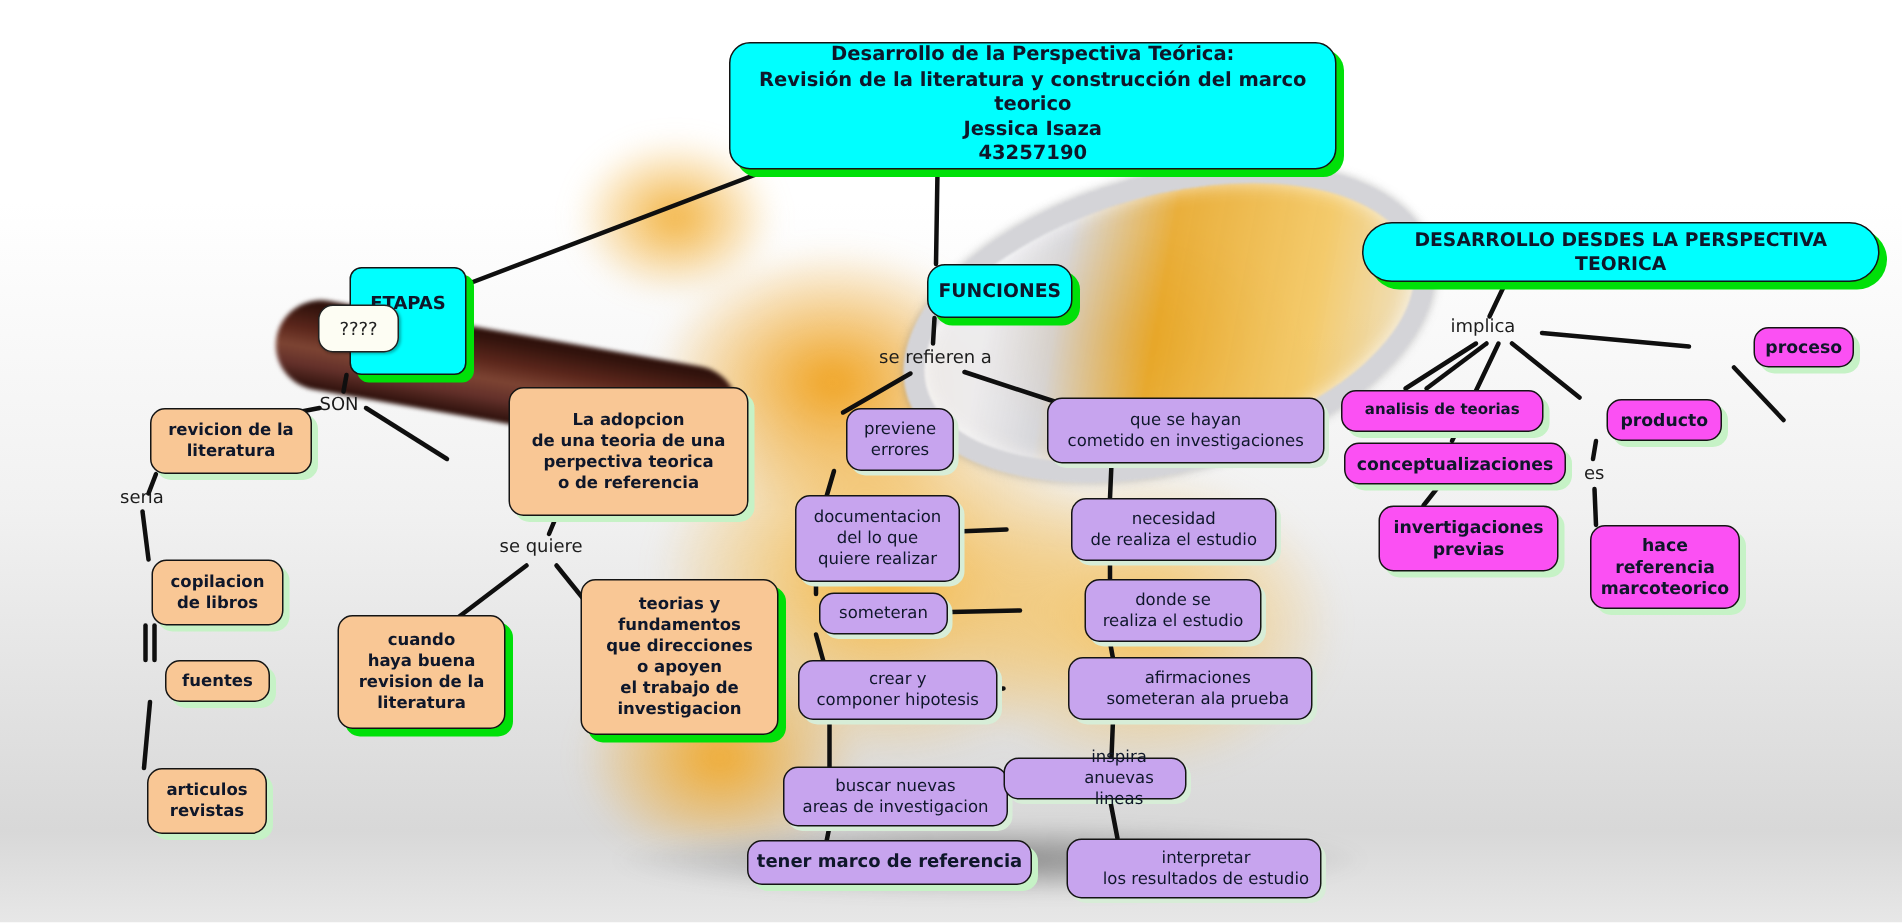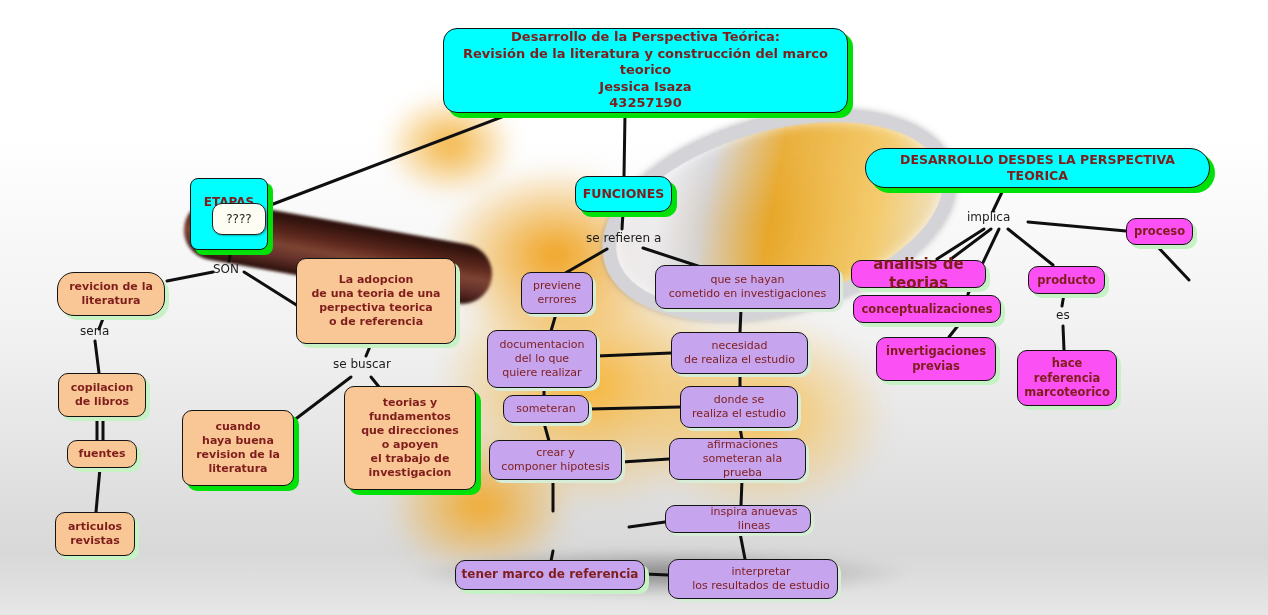--- a/index.html
+++ b/index.html
@@ -27,21 +27,21 @@
     box-shadow:0 0 6px rgba(120,120,120,0.5),inset 0 0 12px rgba(255,255,255,0.7);}
   .ground-shadow{position:absolute;left:380px;top:546px;width:560px;height:54px;border-radius:50%;
     filter:blur(5px);
     background:radial-gradient(closest-side,rgba(70,70,70,0.55),rgba(70,70,70,0) 90%);}
   
   .wires{position:absolute;left:0;top:0;z-index:2;}
   .wires line{stroke:#0f0f0f;stroke-width:3;stroke-linecap:round;}
   
   .node{position:absolute;display:flex;align-items:center;justify-content:center;text-align:center;
     white-space:pre-line;box-sizing:border-box;border:1.6px solid #141414;border-radius:10px;
-    font-size:11px;color:#7f1d1d;padding:2px 4px;line-height:1.28;z-index:3;}
+    font-size:11px;color:#0f172a;padding:2px 4px;line-height:1.28;z-index:3;margin-left:43px;}
   .bold{font-weight:bold;}
   .cyan{background:#00ffff;}
   .orange{background:#f9c795;}
   .purple{background:#c7a4ee;}
   .magenta{background:#fb50f3;}
   .shadow-bright{box-shadow:5px 5px 0 #00e009;}
   .shadow-pale{box-shadow:4px 4px 0 #c6f2c6;}
   .shadow-soft{box-shadow:3px 3px 0 #d7edd7;}
   .clabel{position:absolute;z-index:3;font-size:12px;color:#1c1c1c;}
   .annotation{position:absolute;z-index:4;display:flex;align-items:center;justify-content:center;
@@ -107,21 +107,21 @@
   <div class="node cyan bold shadow-bright" style="left:443px;top:28px;width:405px;height:85px;font-size:13px;border-radius:14px;">Desarrollo de la Perspectiva Teórica:
 Revisión de la literatura y construcción del marco teorico
 Jessica Isaza
 43257190</div>
   <div class="node cyan bold shadow-bright" style="left:190px;top:178px;width:78px;height:72px;align-items:flex-start;padding-top:16px;font-size:12px;border-radius:8px;">ETAPAS</div>
   <div class="node cyan bold shadow-bright" style="left:575px;top:176px;width:97px;height:36px;font-size:12.5px;border-radius:12px;">FUNCIONES</div>
   <div class="node cyan bold shadow-bright" style="left:865px;top:148px;width:345px;height:40px;font-size:12.5px;border-radius:20px;">DESARROLLO DESDES LA PERSPECTIVA TEORICA</div>
 
   <div class="annotation" style="left:212px;top:203px;width:52px;height:30px;">????</div>
 
-  <div class="node orange bold shadow-pale" style="left:57px;top:272px;width:108px;height:44px;border-radius:17px;">revicion de la
+  <div class="node orange bold shadow-pale" style="left:57px;top:272px;width:108px;height:44px;">revicion de la
 literatura</div>
   <div class="node orange bold shadow-pale" style="left:58px;top:373px;width:88px;height:44px;">copilacion
 de libros</div>
   <div class="node orange bold shadow-pale" style="left:67px;top:440px;width:70px;height:28px;">fuentes</div>
   <div class="node orange bold shadow-pale" style="left:55px;top:512px;width:80px;height:44px;">articulos
 revistas</div>
   <div class="node orange bold shadow-pale" style="left:296px;top:258px;width:160px;height:86px;">La adopcion
 de una teoria de una
 perpectiva teorica
 o de referencia</div>
@@ -143,37 +143,39 @@
   <div class="node purple shadow-soft" style="left:487px;top:330px;width:110px;height:58px;">documentacion
 del lo que
 quiere realizar</div>
   <div class="node purple shadow-soft" style="left:671px;top:332px;width:137px;height:42px;">necesidad
 de realiza el estudio</div>
   <div class="node purple shadow-soft" style="left:503px;top:395px;width:86px;height:28px;">someteran</div>
   <div class="node purple shadow-soft" style="left:680px;top:386px;width:118px;height:42px;">donde se
 realiza el estudio</div>
   <div class="node purple shadow-soft" style="left:489px;top:440px;width:133px;height:40px;">crear y
 componer hipotesis</div>
-  <div class="node purple shadow-soft" style="left:669px;top:438px;width:137px;height:42px;padding-left:14px;">afirmaciones
+  <div class="node purple shadow-soft" style="left:669px;top:438px;width:163px;height:42px;padding-left:14px;">afirmaciones
 someteran ala prueba</div>
-  <div class="node purple shadow-soft" style="left:665px;top:505px;width:146px;height:28px;padding-left:36px;">inspira anuevas lineas</div>
+  <div class="node purple shadow-soft" style="left:479px;top:511px;width:150px;height:40px;">buscar nuevas
+areas de investigacion</div>
+  <div class="node purple shadow-soft" style="left:626px;top:505px;width:122px;height:28px;padding-left:36px;">inspira anuevas lineas</div>
   <div class="node purple bold shadow-pale" style="left:455px;top:560px;width:190px;height:30px;font-size:12px;">tener marco de referencia</div>
   <div class="node purple shadow-soft" style="left:668px;top:559px;width:170px;height:40px;padding-left:20px;">interpretar
 los resultados de estudio</div>
 
-  <div class="node magenta bold shadow-pale" style="left:851px;top:260px;width:135px;height:28px;font-size:15px;">analisis de teorias</div>
+  <div class="node magenta bold shadow-pale" style="left:851px;top:260px;width:135px;height:28px;font-size:10px;">analisis de teorias</div>
   <div class="node magenta bold shadow-pale" style="left:853px;top:295px;width:148px;height:28px;font-size:11.5px;">conceptualizaciones</div>
   <div class="node magenta bold shadow-pale" style="left:876px;top:337px;width:120px;height:44px;font-size:11.5px;">invertigaciones
 previas</div>
   <div class="node magenta bold shadow-pale" style="left:1028px;top:266px;width:77px;height:28px;font-size:11.5px;">producto</div>
   <div class="node magenta bold shadow-pale" style="left:1017px;top:350px;width:100px;height:56px;font-size:11.5px;">hace
 referencia
 marcoteorico</div>
   <div class="node magenta bold shadow-pale" style="left:1126px;top:218px;width:67px;height:27px;font-size:11.5px;">proceso</div>
 
   <div class="clabel" style="left:213px;top:262px;">SON</div>
   <div class="clabel" style="left:80px;top:324px;">seria</div>
-  <div class="clabel" style="left:333px;top:357px;">se buscar</div>
+  <div class="clabel" style="left:333px;top:357px;">se quiere</div>
   <div class="clabel" style="left:586px;top:231px;">se refieren a</div>
   <div class="clabel" style="left:967px;top:210px;">implica</div>
   <div class="clabel" style="left:1056px;top:308px;">es</div>
 
 </div>
 
 </body></html>

